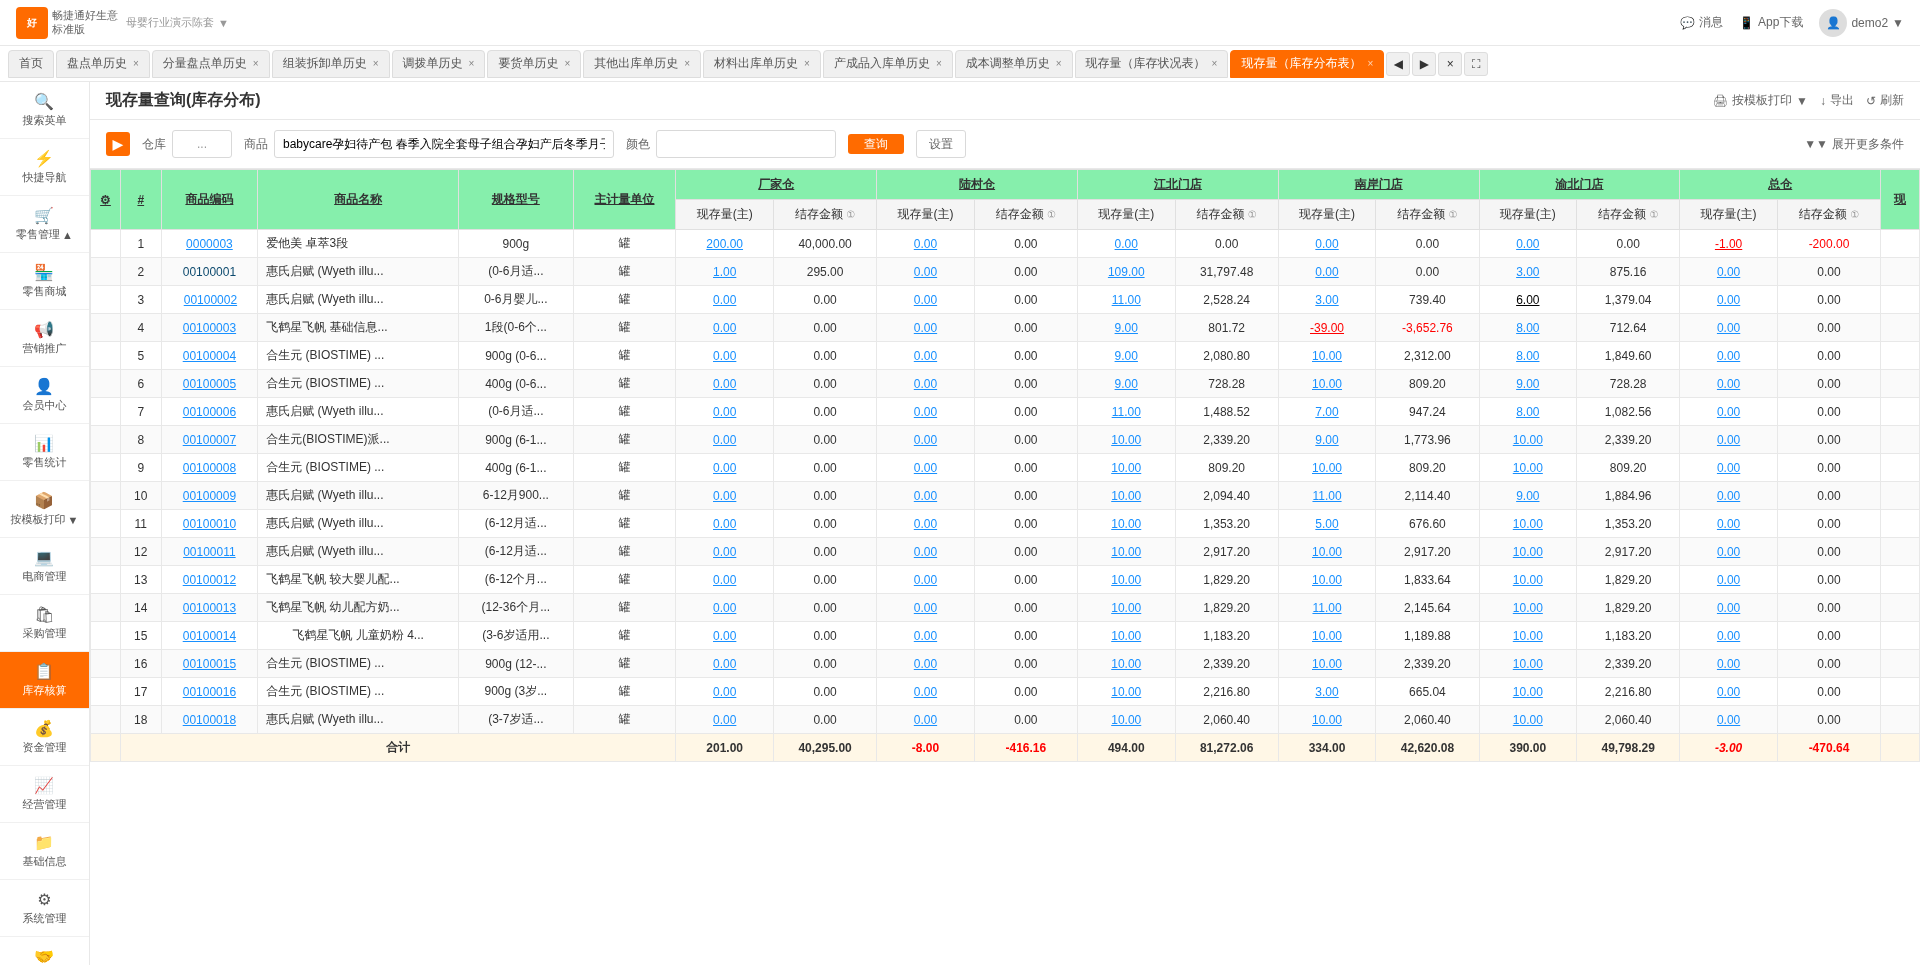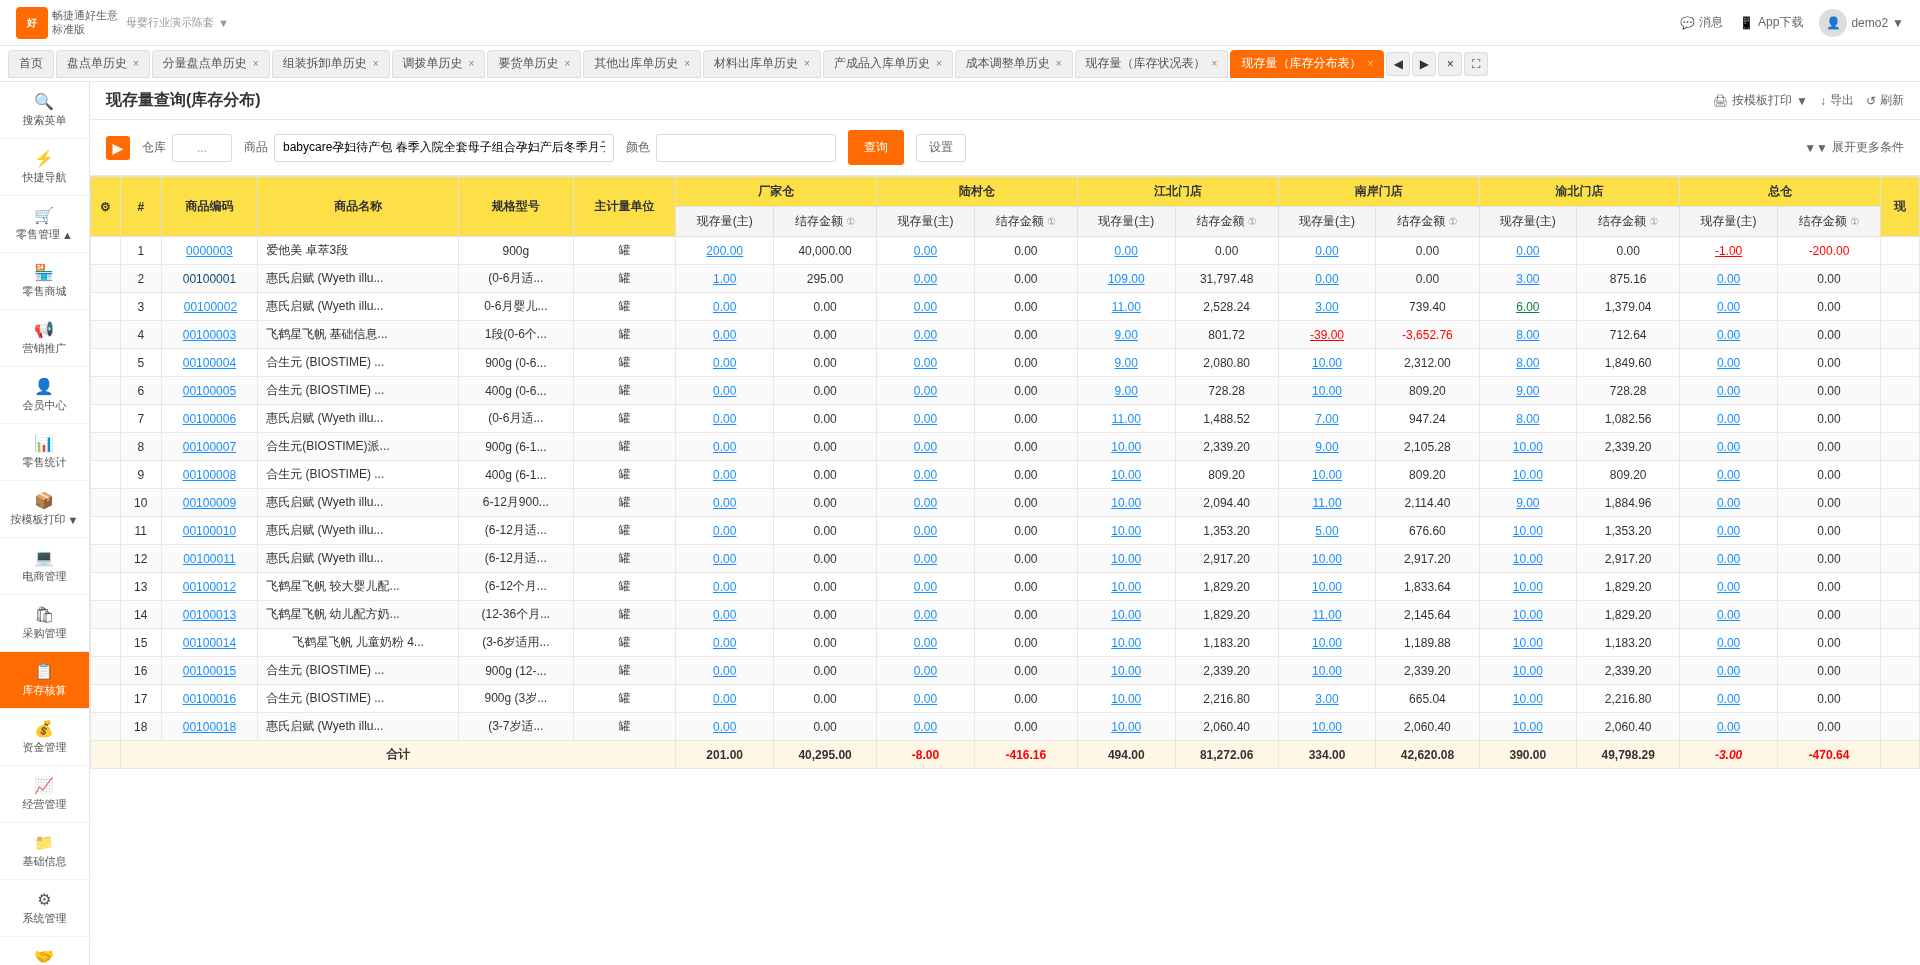--- a/index.html
+++ b/index.html
@@ -40,31 +40,31 @@
     .header-actions { display: flex; align-items: center; gap: 12px; }
     .header-btn { display: flex; align-items: center; gap: 4px; color: #666; font-size: 12px; cursor: pointer; }
 
     
     .filter-bar { background: #fff; padding: 10px 16px; border-bottom: 1px solid #e8e8e8; display: flex; align-items: center; gap: 12px; flex-wrap: wrap; }
     .filter-item { display: flex; align-items: center; gap: 6px; }
     .filter-label { color: #666; white-space: nowrap; font-size: 12px; }
     .filter-input { height: 28px; border: 1px solid #d9d9d9; border-radius: 3px; padding: 0 8px; font-size: 12px; width: 120px; }
     .filter-input-wide { width: 340px; }
     .filter-input-color { width: 180px; }
-    .btn-query { height: 35px; padding: 0 16px; background: #ff6b00; color: #fff; border: none; border-radius: 3px; cursor: pointer; font-size: 12px; }
+    .btn-query { height: 20px; padding: 0 16px; background: #ff6b00; color: #fff; border: none; border-radius: 3px; cursor: pointer; font-size: 12px; }
     .btn-set { height: 28px; padding: 0 12px; background: #fff; color: #666; border: 1px solid #d9d9d9; border-radius: 3px; cursor: pointer; font-size: 12px; }
     .expand-btn { color: #666; font-size: 12px; cursor: pointer; display: flex; align-items: center; gap: 4px; }
     .orange-arrow { width: 24px; height: 24px; background: #ff6b00; border-radius: 3px; display: flex; align-items: center; justify-content: center; color: #fff; cursor: pointer; font-size: 14px; }
     .dots-input { width: 30px; text-align: center; border: 1px solid #d9d9d9; border-radius: 3px; height: 28px; font-size: 12px; color: #999; }
 
     
     .table-wrapper { flex: 1; overflow: auto; background: #fff; margin: 0; }
     table { width: 100%; border-collapse: collapse; font-size: 12px; }
     thead tr th { background: #f5f5f5; border: 1px solid #e0e0e0; padding: 6px 8px; text-align: center; white-space: nowrap; font-weight: normal; color: #333; position: sticky; top: 0; z-index: 2; }
-    thead tr.header-top th { background: #fde047; font-weight: bold; }
+    thead tr.header-top th { background: #86efac; font-weight: bold; text-decoration: underline; }
     tbody tr td { border: 1px solid #e8e8e8; padding: 5px 8px; text-align: center; white-space: nowrap; }
     tbody tr:nth-child(even) { background: #fafafa; }
     tbody tr.summary-row { background: #fff7e6; font-weight: bold; }
     .info-icon { color: #999; font-size: 10px; cursor: pointer; }
     .th-group { background: #f0f0f0; text-align: center; }
 
     
     .nav-icon { font-size: 16px; }
   </style>
 </head>
@@ -361,21 +361,21 @@
     <td>0-6月婴儿...</td>
     <td>罐</td>
     <td style="color:#1890ff;text-decoration:underline;cursor:pointer;">0.00</td>
     <td>0.00</td>
     <td style="color:#1890ff;text-decoration:underline;cursor:pointer;">0.00</td>
     <td>0.00</td>
     <td style="color:#1890ff;text-decoration:underline;cursor:pointer;">11.00</td>
     <td>2,528.24</td>
     <td style="color:#1890ff;text-decoration:underline;cursor:pointer;">3.00</td>
     <td style="color:inherit;">739.40</td>
-    <td style="color:#15803d;text-decoration:underline;cursor:pointer;">6.00</td>
+    <td style="color:#000000;text-decoration:underline;cursor:pointer;">6.00</td>
     <td>1,379.04</td>
     <td style="color:#1890ff;text-decoration:underline;cursor:pointer;">0.00</td>
     <td style="color:inherit;">0.00</td>
     <td></td>
   </tr>
             <tr>
     <td></td>
     <td>4</td>
     <td style="color:#1890ff;text-decoration:underline;cursor:pointer;">00100003</td>
     <td style="text-align:left;">飞鹤星飞帆 基础信息...</td>
@@ -465,21 +465,21 @@
     <td style="text-align:left;">合生元(BIOSTIME)派...</td>
     <td>900g (6-1...</td>
     <td>罐</td>
     <td style="color:#1890ff;text-decoration:underline;cursor:pointer;">0.00</td>
     <td>0.00</td>
     <td style="color:#1890ff;text-decoration:underline;cursor:pointer;">0.00</td>
     <td>0.00</td>
     <td style="color:#1890ff;text-decoration:underline;cursor:pointer;">10.00</td>
     <td>2,339.20</td>
     <td style="color:#1890ff;text-decoration:underline;cursor:pointer;">9.00</td>
-    <td style="color:inherit;">2,105.28</td>
+    <td style="color:inherit;">1,773.96</td>
     <td style="color:#1890ff;text-decoration:underline;cursor:pointer;">10.00</td>
     <td>2,339.20</td>
     <td style="color:#1890ff;text-decoration:underline;cursor:pointer;">0.00</td>
     <td style="color:inherit;">0.00</td>
     <td></td>
   </tr>
             <tr>
     <td></td>
     <td>9</td>
     <td style="color:#1890ff;text-decoration:underline;cursor:pointer;">00100008</td>

